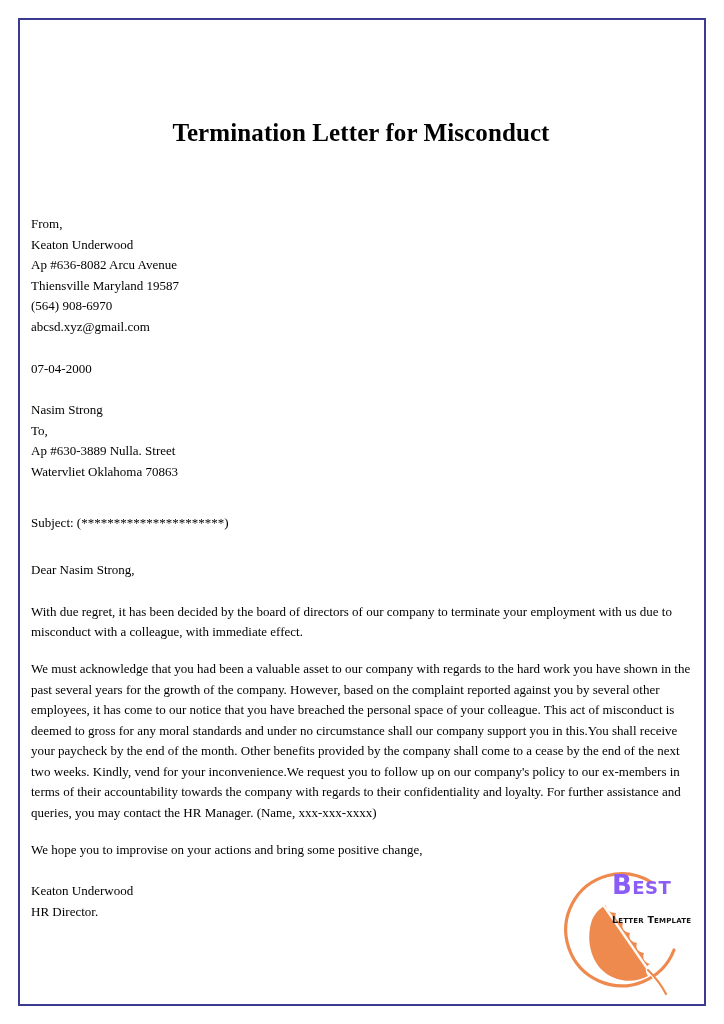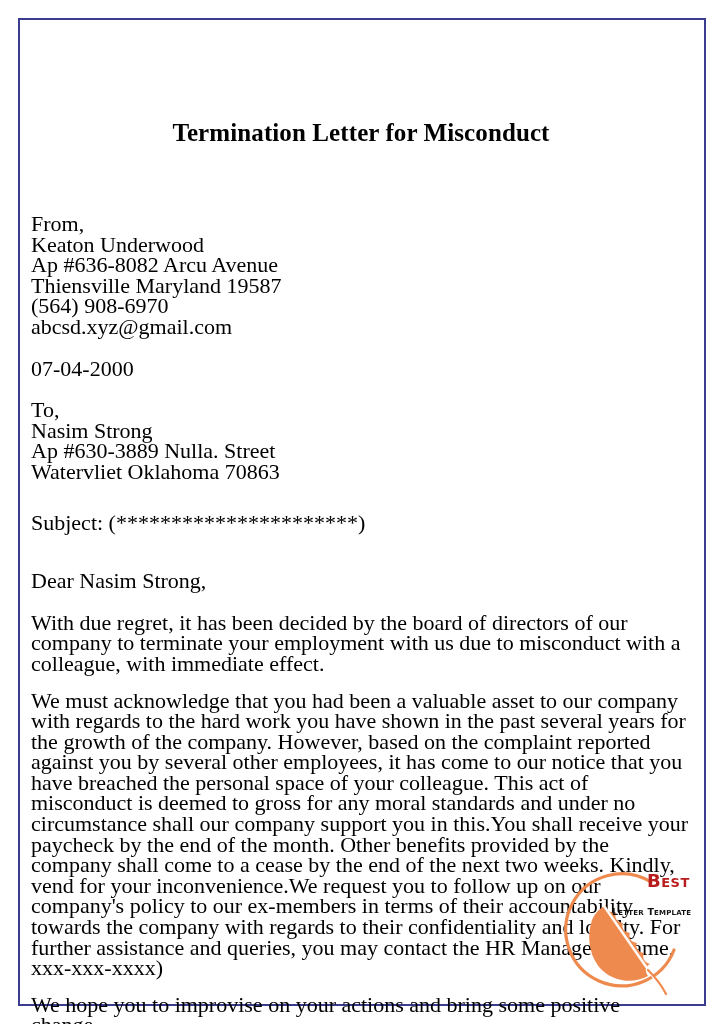--- a/index.html
+++ b/index.html
@@ -46,38 +46,38 @@
     margin: 0;
     padding-top: 100px;
     text-align: center;
     font-size: 25px;
     font-weight: bold;
     letter-spacing: 0.1px;
     line-height: 1.2;
   }
 
   .block {
-    font-size: 22px;
+    font-size: 13px;
     line-height: 20.6px;
   }
 
   .sender-block {
     margin-top: 66px;
   }
   .date-block {
     margin-top: 21px;
   }
   .recipient-block {
     margin-top: 21px;
   }
   .subject-block {
     margin-top: 30px;
   }
   .salutation-block {
-    margin-top: 38px;
+    margin-top: 27px;
   }
   .body-block {
     margin-top: 21px;
   }
   .closing-block {
     margin-top: 21px;
   }
 
   .line {
     white-space: pre-wrap;
@@ -106,27 +106,26 @@
   }
   .logo-text {
     position: absolute;
     left: 56px;
     top: 6px;
     width: 84px;
     text-align: left;
     font-family: "DejaVu Sans", "Liberation Sans", sans-serif;
   }
   .logo-best {
-    font-size: 18px;
+    font-size: 26px;
     font-weight: bold;
     font-variant: small-caps;
     letter-spacing: 0.5px;
     line-height: 1.05;
-    color: #b91c1c;
-    margin-left: 35px;
+    color: #8b5cf6;
   }
   .logo-sub {
     font-size: 9.5px;
     font-weight: bold;
     font-variant: small-caps;
     letter-spacing: 0.2px;
     line-height: 1.1;
     margin-top: 16px;
     color: #111111;
   }
@@ -149,22 +148,22 @@
       <div class="line">Thiensville Maryland 19587</div>
       <div class="line">(564) 908-6970</div>
       <div class="line">abcsd.xyz@gmail.com</div>
     </div>
 
     <div class="block date-block">
       <div class="line">07-04-2000</div>
     </div>
 
     <div class="block recipient-block">
+      <div class="line">Nasim Strong</div>
       <div class="line">To,</div>
-      <div class="line">Nasim Strong</div>
       <div class="line">Ap #630-3889 Nulla. Street</div>
       <div class="line">Watervliet Oklahoma 70863</div>
     </div>
 
     <div class="block subject-block">
       <div class="line">Subject: (**********************)</div>
     </div>
 
     <div class="block salutation-block">
       <div class="line">Dear Nasim Strong,</div>

